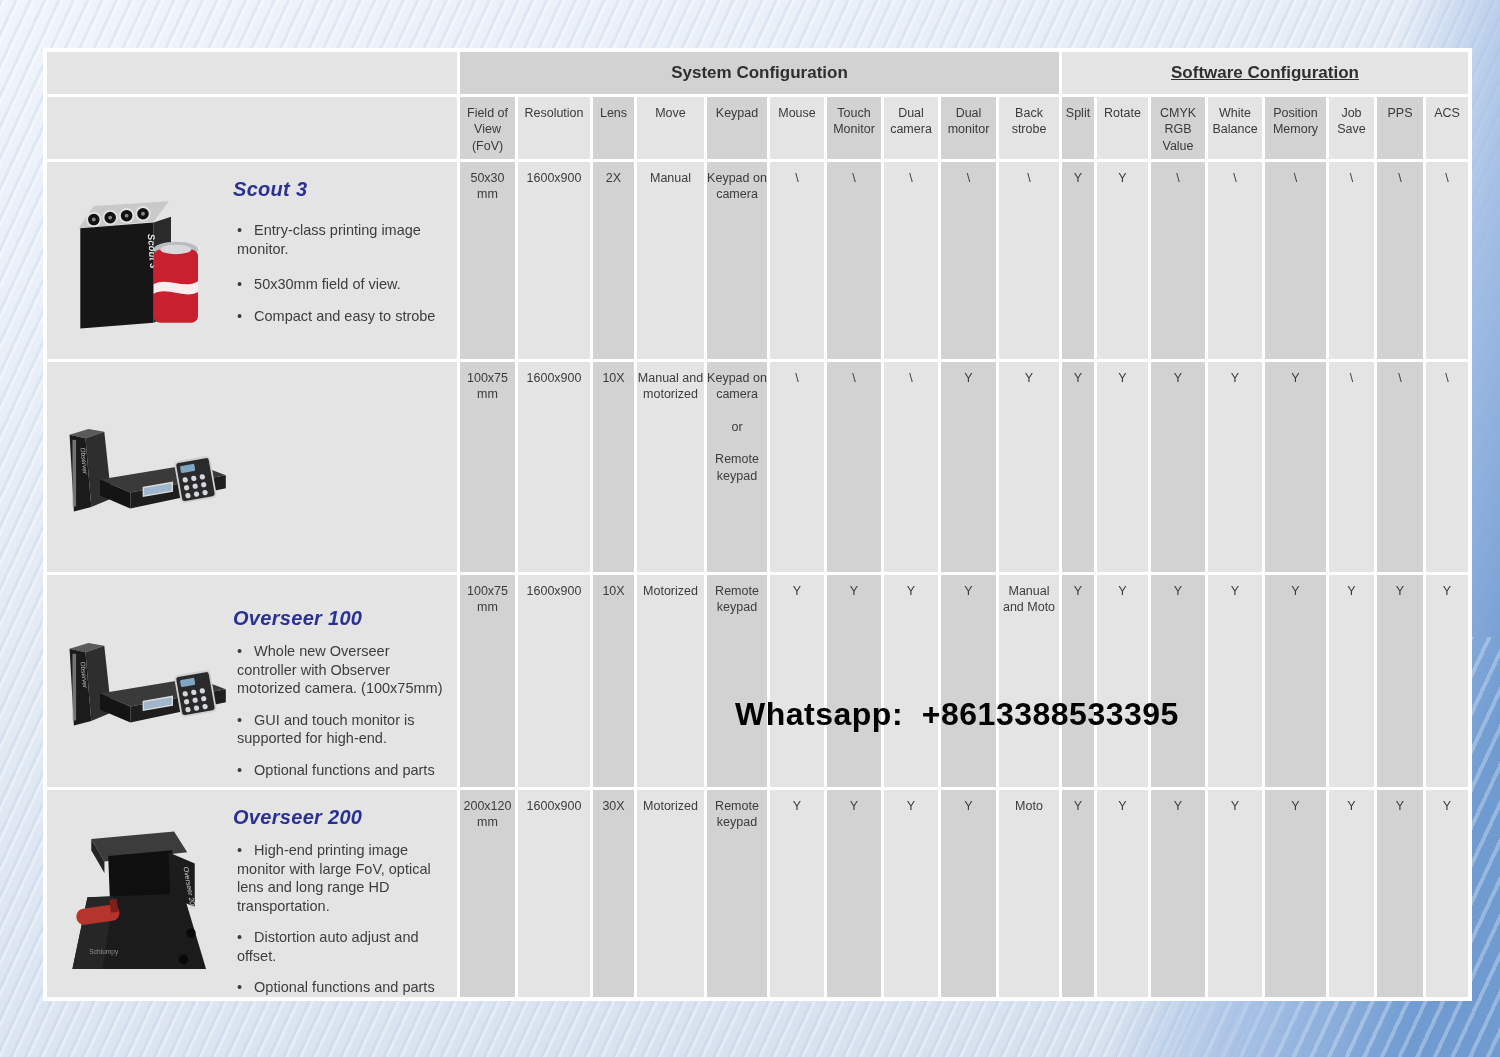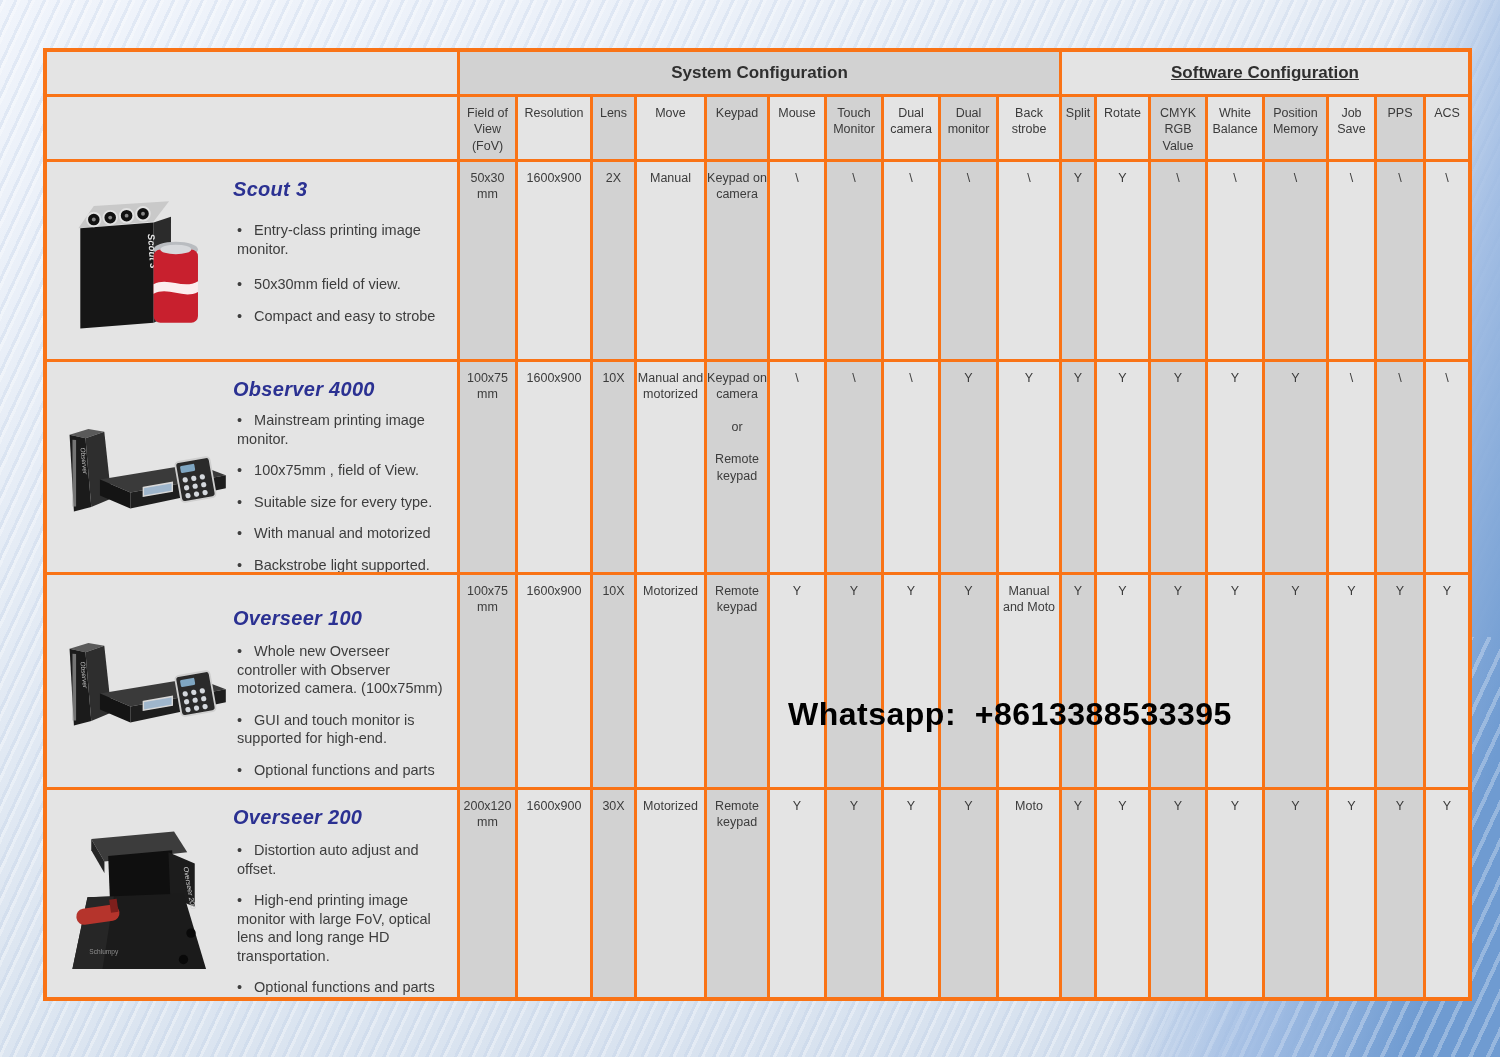--- a/index.html
+++ b/index.html
@@ -24,21 +24,21 @@
     -webkit-mask-image:linear-gradient(106deg, transparent 40%, #000 75%);
             mask-image:linear-gradient(106deg, transparent 40%, #000 75%);
   }
 
   
   .sheet{
     position:absolute;left:43px;top:48px;
     display:grid;
     grid-template-columns:410px 55px 72px 41px 67px 60px 54px 54px 54px 55px 60px 32px 51px 54px 54px 61px 45px 46px 42px;
     grid-template-rows:42px 62px 197px 210px 212px 207px;
-    gap:3px;background:#f97316;padding:4px;
+    gap:3px;background:#ffffff;padding:4px;
   }
   .cell{background:#e4e4e4;color:#3c3c3c;overflow:hidden;}
   .trow{display:contents;}
   .trow > .cell:nth-child(even){background:#d2d2d2;}
   .trow > .cell:nth-child(odd){background:#e4e4e4;}
 
   .ghead{display:flex;align-items:center;justify-content:center;
     font-size:17px;font-weight:700;color:#2f2f2f;background:#e4e4e4;}
   .ghead.sys{grid-column:span 10;}
   .ghead.soft{grid-column:span 8;text-decoration:underline;}
@@ -54,21 +54,21 @@
   .pcell{display:flex;padding:10px 8px 8px 10px;}
   .pimg{flex:0 0 172px;display:flex;align-items:center;justify-content:center;}
   .ptext{flex:1;padding:2px 6px 0 2px;}
   .ptitle{font-style:italic;font-weight:700;font-size:20px;color:#2b3192;margin:4px 0 16px 2px;letter-spacing:.3px;}
   ul.bullets{list-style:none;margin:0;padding:0 0 0 6px;font-size:14.5px;color:#3d3d3d;line-height:1.28;}
   ul.bullets li{margin-bottom:13px;}
   ul.bullets li::before{content:"•";margin-right:12px;color:#3d3d3d;}
 
   
   .watermark{
-    position:absolute;left:788px;top:696px;
+    position:absolute;left:735px;top:696px;
     font-size:32px;font-weight:700;color:#000;white-space:pre;letter-spacing:.5px;
   }
 </style>
 </head>
 <body>
 
 <div class="bg-texture"></div>
 <div class="bg-band"></div>
 <div class="bg-dashes"></div>
 
@@ -176,30 +176,20 @@
                 <circle cx="188" cy="95" r="3.6"></circle>
                 <circle cx="200" cy="95" r="3.6"></circle>
               <circle cx="176" cy="106" r="3.6"></circle>
                 <circle cx="188" cy="106" r="3.6"></circle>
                 <circle cx="200" cy="106" r="3.6"></circle>
             </g>
           </g>
           <text transform="translate(31,42) rotate(84)" font-size="9" font-style="italic" fill="#bdbdbd" font-family="Liberation Sans">Observer</text>
         </svg>
       </div>
-      <div class="ptext">
-        <div class="ptitle" style="margin-bottom:10px;">Observer 4000</div>
-        <ul class="bullets">
-          <li>Mainstream printing image monitor.</li>
-          <li>100x75mm , field of View.</li>
-          <li>Suitable size for every type.</li>
-          <li>With manual and motorized</li>
-          <li>Backstrobe light supported.</li>
-        </ul>
-      </div>
     </div>
     <div class="cell val">100x75 mm</div>
     <div class="cell val">1600x900</div>
     <div class="cell val">10X</div>
     <div class="cell val">Manual and motorized</div>
     <div class="cell val">Keypad on camera
 
 or
 
 Remote keypad</div>
@@ -292,22 +282,22 @@
           <rect x="14" y="100" width="46" height="17" rx="8" transform="rotate(-8 37 108)" fill="#b5342c"></rect>
           <rect x="50" y="92" width="8" height="14" transform="rotate(-8 54 99)" fill="#7e1f1c"></rect>
           <circle cx="136" cy="128" r="5" fill="#090909"></circle>
           <circle cx="128" cy="156" r="5" fill="#090909"></circle>
           <text x="28" y="150" font-size="7" fill="#8f8f8f" font-family="Liberation Sans">Schlumpy</text>
         </svg>
       </div>
       <div class="ptext">
         <div class="ptitle" style="margin-bottom:12px;">Overseer 200</div>
         <ul class="bullets">
+          <li>High-end printing image monitor with large FoV, optical lens and long range HD transportation.</li>
           <li>Distortion auto adjust and offset.</li>
-          <li>High-end printing image monitor with large FoV, optical lens and long range HD transportation.</li>
           <li>Optional functions and parts</li>
 
         </ul>
       </div>
     </div>
     <div class="cell val">200x120 mm</div>
     <div class="cell val">1600x900</div>
     <div class="cell val">30X</div>
     <div class="cell val">Motorized</div>
     <div class="cell val">Remote keypad</div>

